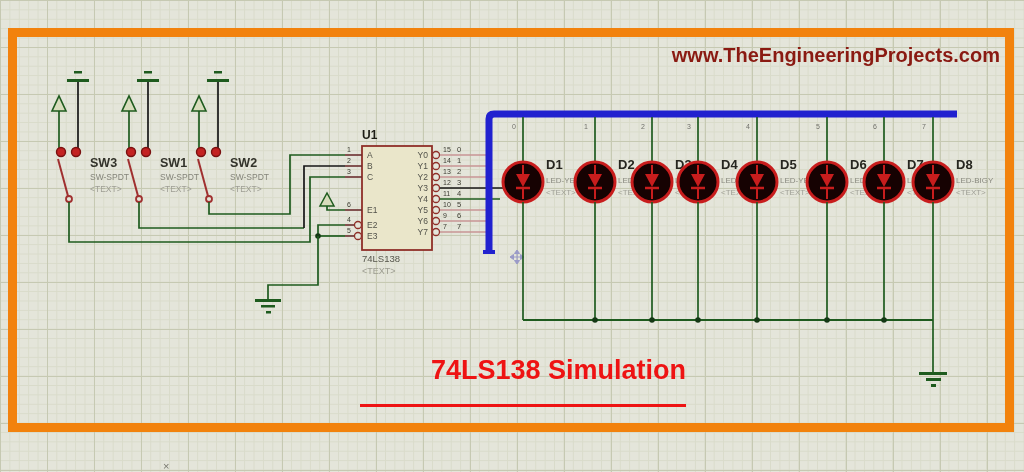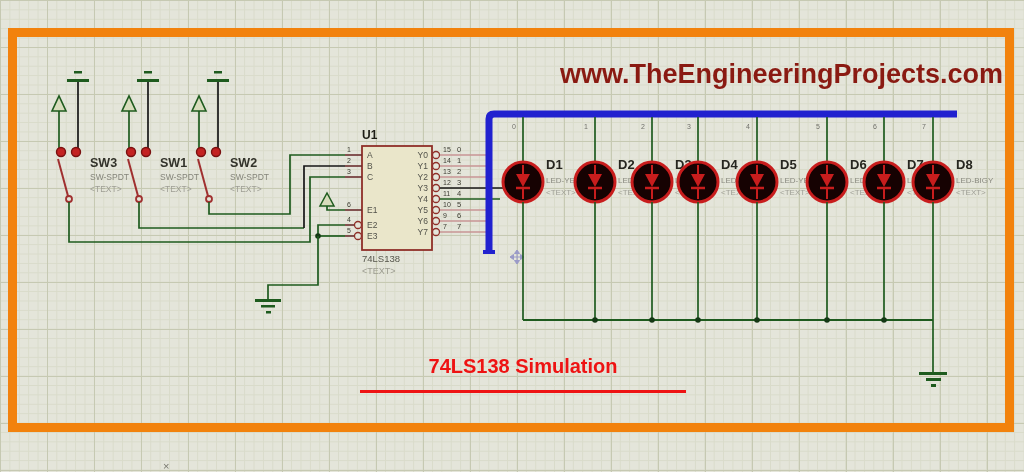--- a/index.html
+++ b/index.html
@@ -13,26 +13,26 @@
       linear-gradient(#d9dbca 1px, transparent 1px),
       linear-gradient(90deg,#d9dbca 1px, transparent 1px);
     background-size:47px 47px,47px 47px,9.4px 9.4px,9.4px 9.4px;
   }
   #frame{
     position:absolute;left:8px;top:28px;width:1006px;height:404px;
     box-sizing:border-box;border:9px solid #f2820d;pointer-events:none;
   }
   #watermark{
     position:absolute;left:560px;top:44px;width:440px;text-align:right;
-    font-size:27px;font-weight:bold;color:#8a1a12;letter-spacing:0px;margin-top:15px;
+    font-size:20px;font-weight:bold;color:#8a1a12;letter-spacing:0px;
   }
   #title{
-    position:absolute;left:360px;top:355px;width:326px;text-align:center;
-    font-size:20px;font-weight:bold;color:#ee1313;
-    border-bottom:3px solid #ee1313;padding-bottom:12px;
+    position:absolute;left:360px;top:355px;width:326px;text-align:right;
+    font-size:27px;font-weight:bold;color:#ee1313;
+    border-bottom:3px solid #ee1313;padding-bottom:18px;
   }
   #schematic{position:absolute;left:0;top:0;}
   text{font-family:"Liberation Sans",sans-serif;}
 </style>
 </head>
 <body>
 
 <div id="canvas">
   <div id="frame"></div>
   <div id="watermark">www.TheEngineeringProjects.com</div>

